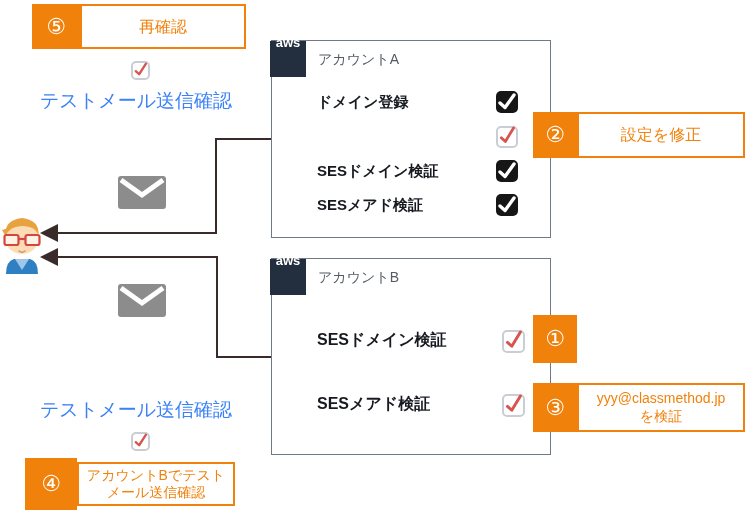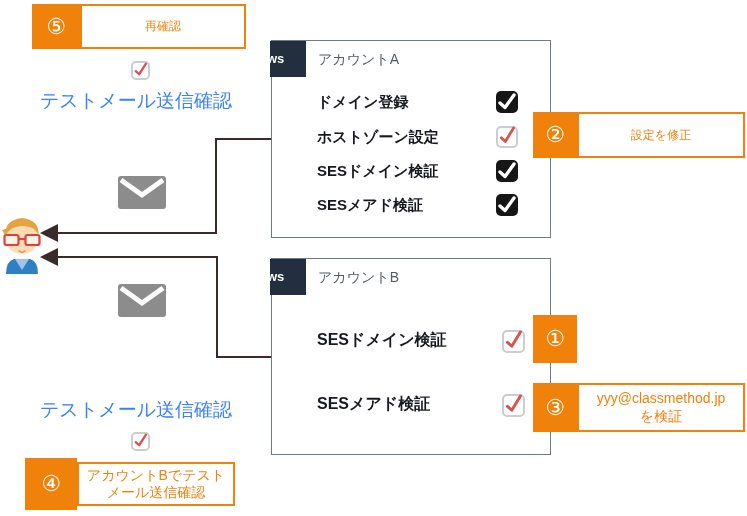--- a/index.html
+++ b/index.html
@@ -17,21 +17,21 @@
   #canvas{position:relative;width:747px;height:516px;background:#fff;overflow:hidden;}
 
   
   #connectors{position:absolute;left:0;top:0;width:747px;height:516px;z-index:1;pointer-events:none;}
 
   
   .account-box{position:absolute;left:271px;width:280px;background:#fff;border:1px solid var(--border);z-index:2;}
   #account-a{top:40px;height:198px;}
   #account-b{top:258px;height:197px;}
   .aws-logo{position:absolute;left:-2px;top:0px;width:36px;height:36px;background:var(--navy);
-    display:flex;align-items:center;justify-content:center;gap:32px;}
+    display:flex;flex-direction:column;align-items:center;justify-content:center;gap:32px;}
   .aws-word{color:#fff;font-weight:bold;font-size:13px;line-height:12px;letter-spacing:0px;}
   .account-title{position:absolute;left:46px;top:10px;font-size:14px;color:var(--titlegray);}
   .item-row{position:absolute;left:45px;display:flex;align-items:center;}
   .item-label{font-size:15px;font-weight:600;color:#16191f;line-height:24px;}
   #account-b .item-label{font-size:16px;}
 
   
   .checkbox{position:absolute;border-radius:5px;}
   .checkbox svg{display:block;width:100%;height:100%;overflow:visible;}
   .checkbox polyline{fill:none;stroke-width:3.4;stroke-linecap:round;stroke-linejoin:round;}
@@ -39,21 +39,21 @@
   .check-black polyline{stroke:#ffffff;}
   .check-red{background:#ffffff;border:2px solid #C9CED4;}
   .check-red polyline{stroke:var(--red);}
 
   
   .callout{position:absolute;display:flex;align-items:stretch;z-index:3;}
   .callout .num{background:var(--orange);color:#fff;display:flex;align-items:center;justify-content:center;
     font-size:22px;line-height:1;flex:none;}
   .callout .box{background:#fff;border:2px solid var(--orange);color:var(--orange);
     display:flex;align-items:center;justify-content:center;text-align:center;
-    font-size:12px;font-weight:500;white-space:pre-line;line-height:1.25;padding:0 6px;}
+    font-size:16px;font-weight:500;white-space:pre-line;line-height:1.25;padding:0 6px;}
   #callout-3 .box,#callout-4 .box{font-size:14px;}
   #callout-4 .box{align-self:center;height:44px;}
 
   
   .free-label{position:absolute;text-align:center;color:#3b82f6;font-size:19px;font-weight:500;z-index:2;}
 
   .envelope{position:absolute;width:48px;height:33px;z-index:2;}
   .person{position:absolute;z-index:2;}
 </style>
 </head>
@@ -114,23 +114,20 @@
 
     <div class="item-row" style="top:49px;">
       <span class="item-label">ドメイン登録</span>
     </div>
     <span class="checkbox check-black" style="left:224px;top:50px;width:22px;height:22px;">
       <svg viewBox="0 0 22 22">
           <polyline points="4,12 9,16.5 18,4"></polyline>
         </svg>
     </span>
 
-    <div class="item-row" style="top:84px;">
-      <span class="item-label">ホストゾーン設定</span>
-    </div>
     <span class="checkbox check-red" style="left:224px;top:85px;width:22px;height:22px;">
       <svg viewBox="0 0 22 22">
           <polyline points="4,12 9,16.5 19,0"></polyline>
         </svg>
     </span>
 
     <div class="item-row" style="top:118px;">
       <span class="item-label">SESドメイン検証</span>
     </div>
     <span class="checkbox check-black" style="left:224px;top:119px;width:22px;height:22px;">

